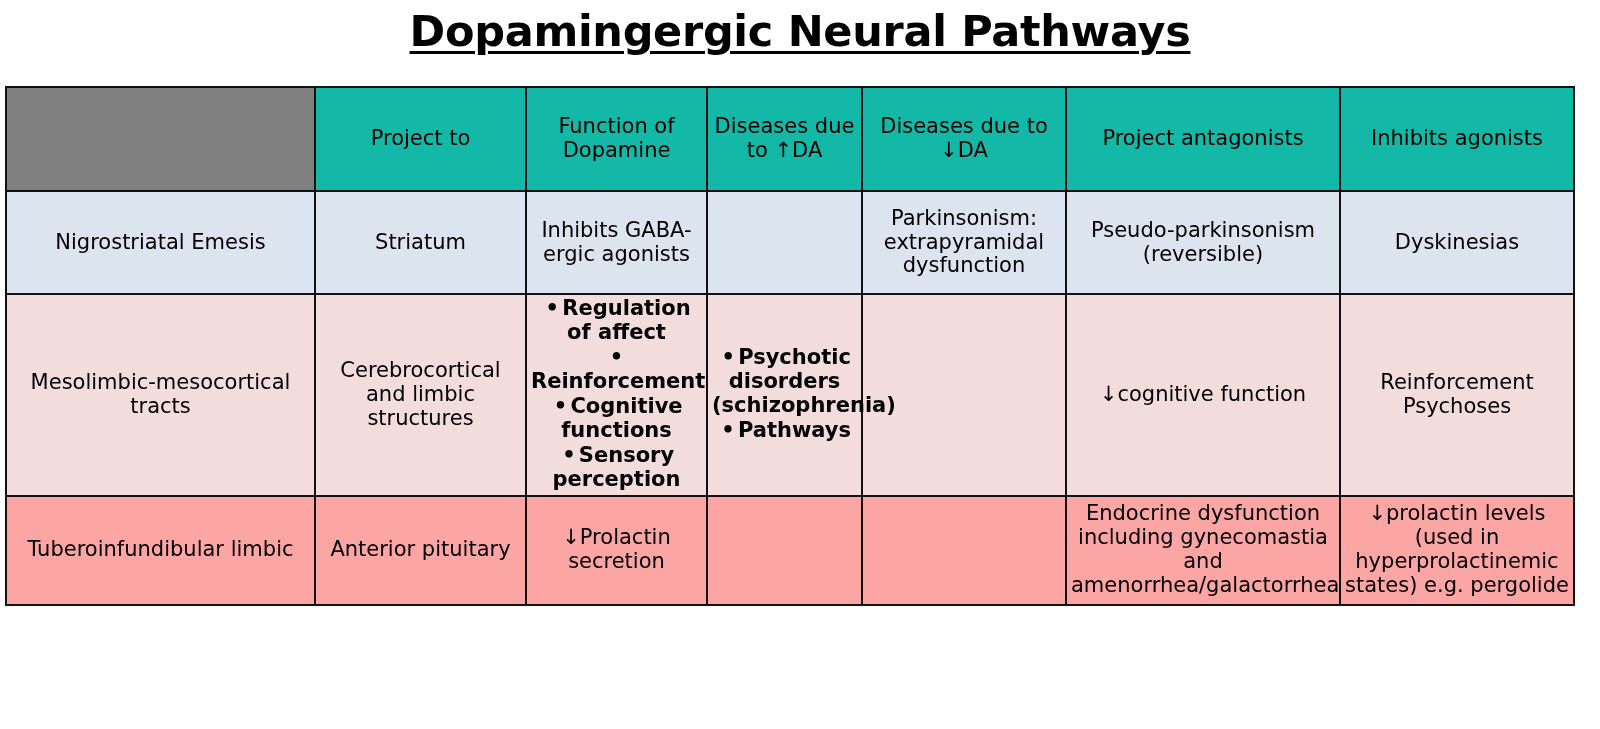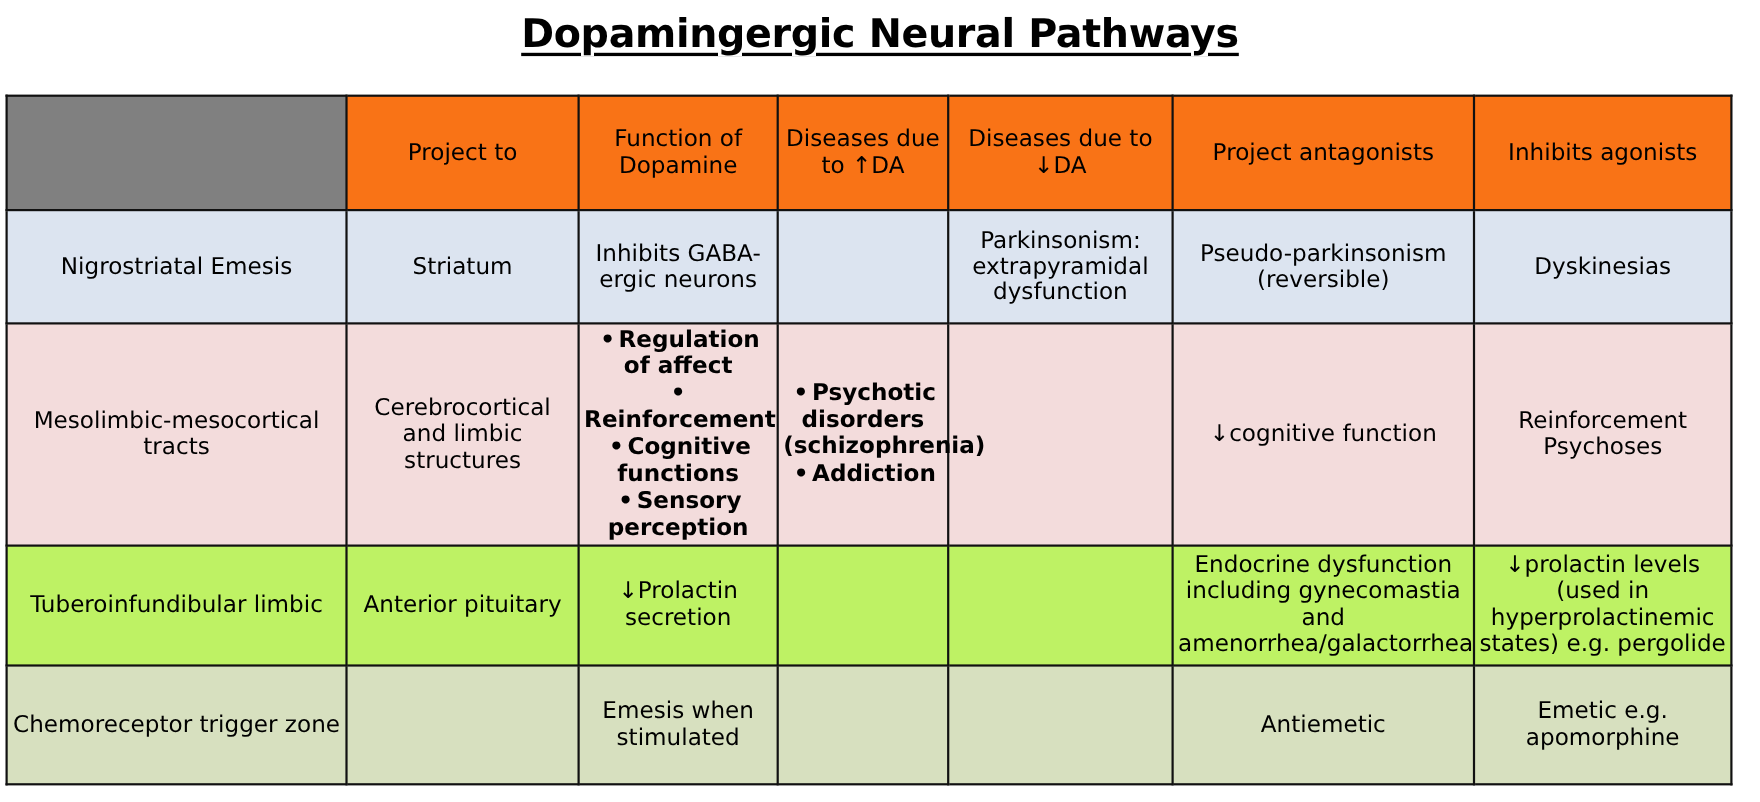--- a/index.html
+++ b/index.html
@@ -23,21 +23,21 @@
     left: 0; top: 0;
     width: 1600px;
     height: 62px;
     display: flex;
     align-items: center;
     justify-content: center;
   }
   #doc-title {
     font-family: "DejaVu Sans", sans-serif;
     font-weight: bold;
-    font-size: 36px;
+    font-size: 43px;
     letter-spacing: -0.3px;
     color: #000000;
     text-decoration: underline;
     text-underline-offset: 5px;
     text-decoration-thickness: 3px;
     white-space: nowrap;
   }
 
   
   #pathway-table {
@@ -65,41 +65,41 @@
   col.c0 { width: 309px; }
   col.c1 { width: 211px; }
   col.c2 { width: 181px; }
   col.c3 { width: 155px; }
   col.c4 { width: 204px; }
   col.c5 { width: 274px; }
   col.c6 { width: 234px; }
 
   
   thead th {
-    background: #f97316;
+    background: #14b8a6;
     height: 104px;
     font-family: "DejaVu Sans", sans-serif;
     font-weight: bold;
     font-size: 21px;
     line-height: 1.18;
   }
   th.corner-cell { background: #808080; }
 
   
   td.row-label {
     font-family: "DejaVu Sans", sans-serif;
     font-weight: bold;
     font-size: 25px;
     line-height: 1.2;
   }
 
   
   tr.row-nigrostriatal td { background: #dce4f0; height: 103px; }
   tr.row-mesolimbic   td { background: #f3dcdc; height: 178px; }
-  tr.row-tuberoinfundibular td { background: #bef264; height: 109px; }
+  tr.row-tuberoinfundibular td { background: #fca5a5; height: 109px; }
   tr.row-chemoreceptor td { background: #d7e0bf; height: 108px; }
 
   
   td.small-text { font-size: 18px; line-height: 1.17; }
   td.bullet-cell {
     font-family: "DejaVu Sans", sans-serif;
     font-size: 16px;
     line-height: 1.32;
     text-align: left;
     vertical-align: middle;
@@ -155,21 +155,21 @@
         <th>Project antagonists</th>
         <th>Inhibits agonists</th>
       </tr>
     </thead>
 
     <tbody>
 
       <tr class="row-nigrostriatal">
         <td class="row-label">Nigrostriatal Emesis</td>
         <td>Striatum</td>
-        <td>Inhibits GABA-ergic neurons</td>
+        <td>Inhibits GABA-ergic agonists</td>
         <td></td>
         <td>
           <span class="lead-bold">Parkinsonism:</span>
           <span>extrapyramidal dysfunction</span>
         </td>
         <td>Pseudo-parkinsonism (reversible)</td>
         <td>Dyskinesias</td>
       </tr>
 
       <tr class="row-mesolimbic">
@@ -179,44 +179,35 @@
           <ul>
             <li><span class="bullet-dot">•</span><span>Regulation of affect</span></li>
             <li><span class="bullet-dot">•</span><span>Reinforcement</span></li>
             <li><span class="bullet-dot">•</span><span>Cognitive functions</span></li>
             <li><span class="bullet-dot">•</span><span>Sensory perception</span></li>
           </ul>
         </td>
         <td class="bullet-cell center-bullets">
           <ul>
             <li><span class="bullet-dot">•</span><span>Psychotic disorders (schizophrenia)</span></li>
-            <li><span class="bullet-dot">•</span><span>Addiction</span></li>
+            <li><span class="bullet-dot">•</span><span>Pathways</span></li>
           </ul>
         </td>
         <td></td>
         <td>↓cognitive function</td>
         <td>Reinforcement Psychoses</td>
       </tr>
 
       <tr class="row-tuberoinfundibular">
         <td class="row-label">Tuberoinfundibular limbic</td>
         <td>Anterior pituitary</td>
         <td>↓Prolactin secretion</td>
         <td></td>
         <td></td>
         <td class="small-text">Endocrine dysfunction including gynecomastia and amenorrhea/galactorrhea</td>
         <td class="small-text">↓prolactin levels (used in hyperprolactinemic states) e.g. pergolide</td>
       </tr>
 
-      <tr class="row-chemoreceptor">
-        <td class="row-label">Chemoreceptor trigger zone</td>
-        <td></td>
-        <td>Emesis when stimulated</td>
-        <td></td>
-        <td></td>
-        <td>Antiemetic</td>
-        <td>Emetic e.g. apomorphine</td>
-      </tr>
 
     </tbody>
   </table>
 
 </div>
 
 </body></html>

